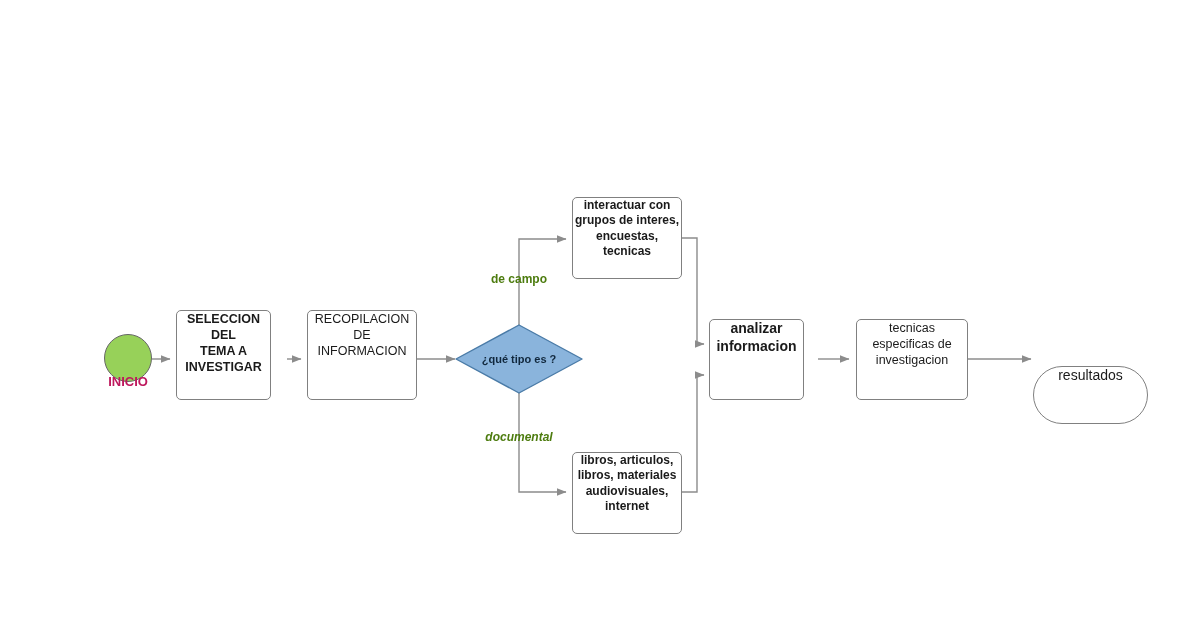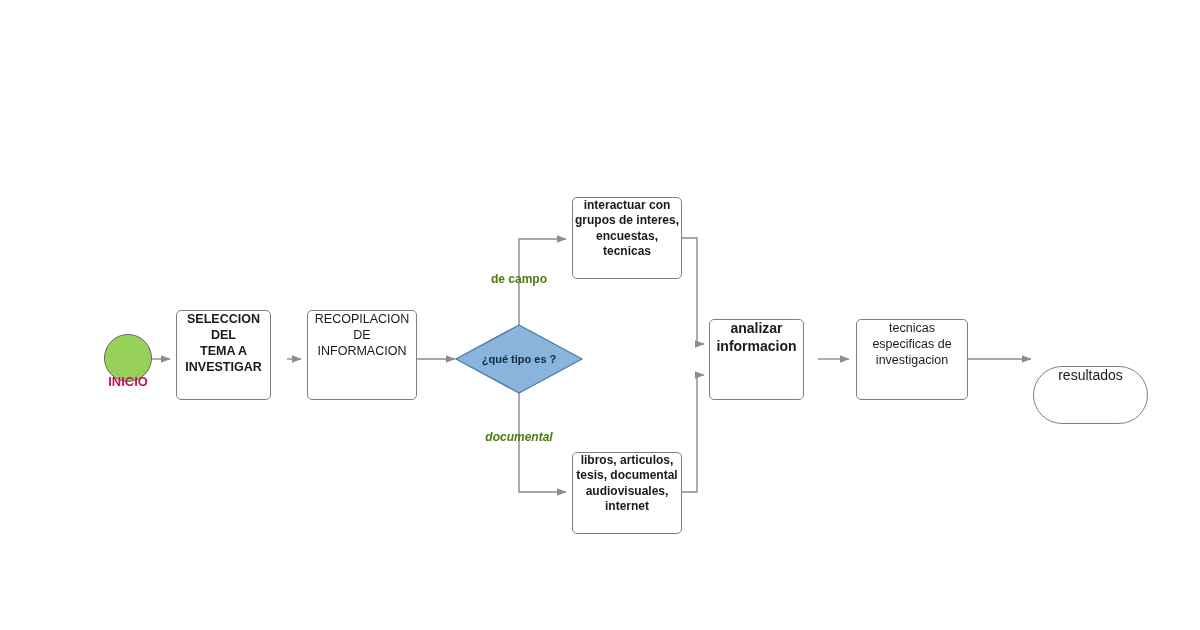--- a/index.html
+++ b/index.html
@@ -150,21 +150,21 @@
       <div>interactuar con</div>
       <div>grupos de interes,</div>
       <div>encuestas,</div>
       <div>tecnicas</div>
     </div>
   </div>
 
   <div class="node proc bold" style="left:572px; top:452px; width:110px; height:82px; font-size:12px;">
     <div>
       <div>libros, articulos,</div>
-      <div>tesis, documental</div>
+      <div>libros, materiales</div>
       <div>audiovisuales,</div>
       <div>internet</div>
     </div>
   </div>
 
   <div class="node proc bold" style="left:709px; top:319px; width:95px; height:81px; font-size:14px;">
     <div>
       <div>analizar</div>
       <div>informacion</div>
     </div>

